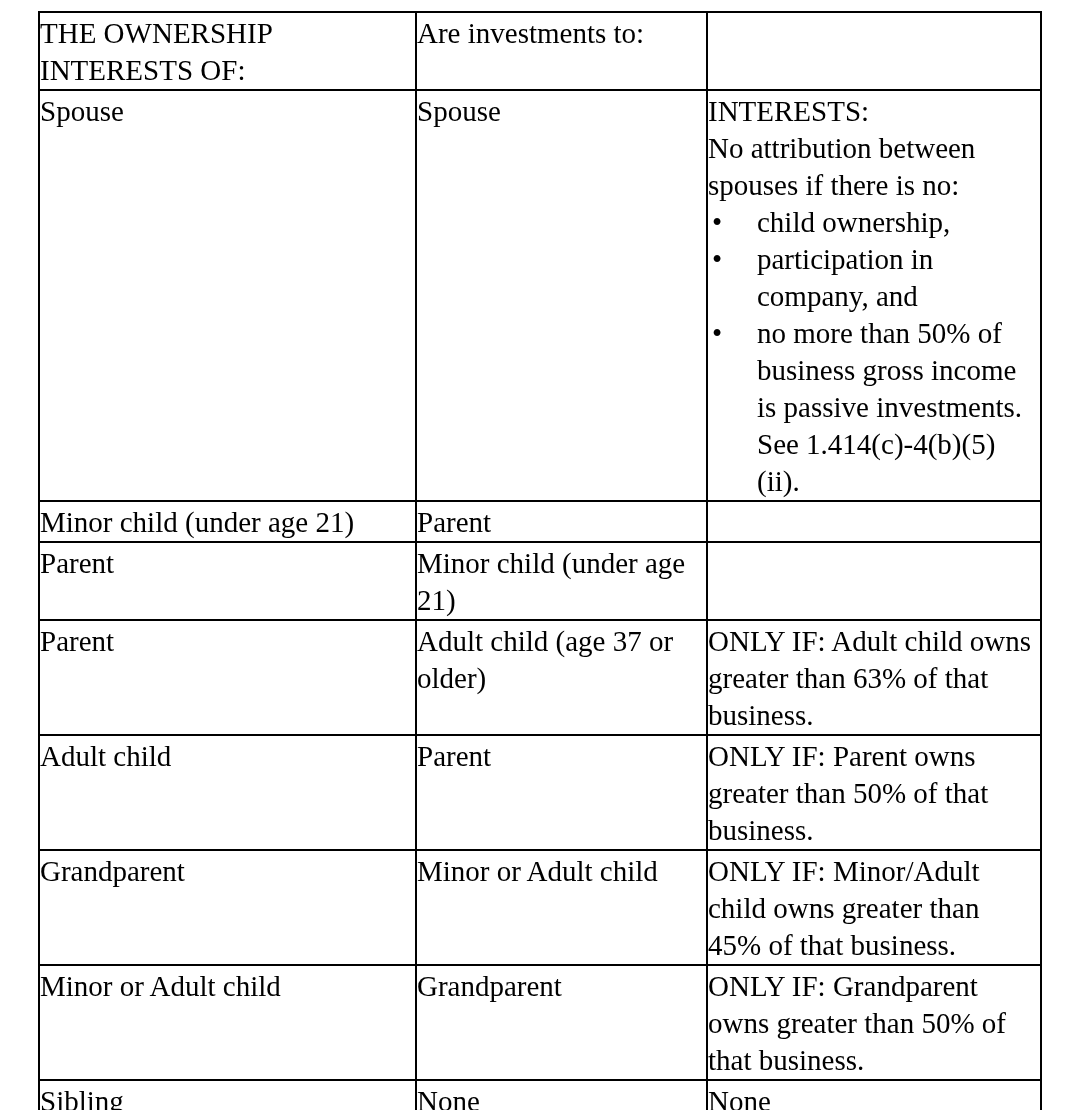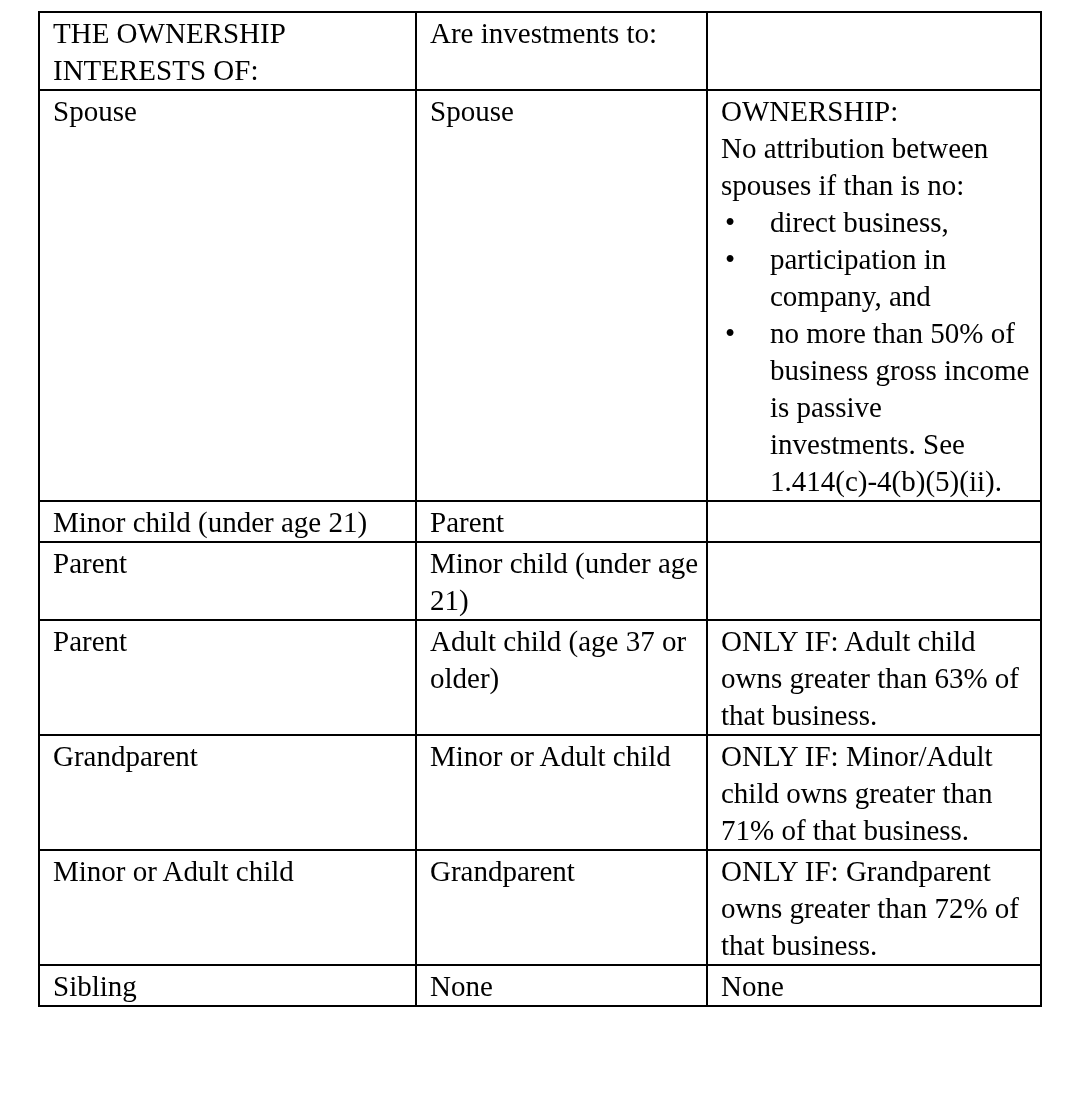--- a/index.html
+++ b/index.html
@@ -1,20 +1,20 @@
 <!DOCTYPE html>
 <html><head>
 <meta charset="utf-8">
 <style>
   html, body { margin:0; padding:0; background:#ffffff; }
   body { width:1080px; height:1110px; position:relative; overflow:hidden;
          font-family:"Liberation Serif", "DejaVu Serif", serif; color:#000; }
   table.attr { position:absolute; left:38px; top:11px; border-collapse:collapse;
                table-layout:fixed; width:1002px; }
-  table.attr td { border:2px solid #000; vertical-align:top; padding:2px 6px 0 13px;
+  table.attr td { border:2px solid #000; vertical-align:top; padding:2px 6px 0 0;
                   font-size:29px; line-height:37px; }
   col.c1 { width:377px; } col.c2 { width:291px; } col.c3 { width:334px; }
   td.c3 { padding-left:12px; }
   ul.bl { margin:0; padding:0; list-style:none; }
   ul.bl li { position:relative; padding-left:49px; }
   ul.bl li .dot { position:absolute; left:4px; top:0; }
 </style>
 </head>
 <body>
 
@@ -27,24 +27,24 @@
   <tbody>
       <tr style="height:74px">
     <td>THE OWNERSHIP INTERESTS OF:</td>
     <td>Are investments to:</td>
     <td class="c3"></td>
   </tr>
   <tr style="height:307px">
     <td>Spouse</td>
     <td>Spouse</td>
     <td class="c3">
-      <div>OWNERSHIP:</div>
-      <div>No attribution between spouses if than is no:</div>
+      <div>INTERESTS:</div>
+      <div>No attribution between spouses if there is no:</div>
       <ul class="bl">
-        <li><span class="dot">•</span><span>direct business,</span></li>
+        <li><span class="dot">•</span><span>child ownership,</span></li>
         <li><span class="dot">•</span><span>participation in company, and</span></li>
         <li><span class="dot">•</span><span>no more than 50% of business gross income is passive investments.  See 1.414(c)-4(b)(5)(ii).</span></li>
       </ul>
     </td>
   </tr>
   <tr style="height:39px">
     <td style="padding-right:2px">Minor child (under age 21)</td>
     <td>Parent</td>
     <td class="c3"></td>
   </tr>
@@ -52,28 +52,33 @@
     <td>Parent</td>
     <td>Minor child (under age 21)</td>
     <td class="c3"></td>
   </tr>
   <tr style="height:108px">
     <td>Parent</td>
     <td>Adult child (age 37 or older)</td>
     <td class="c3">ONLY IF: Adult child owns greater than 63% of that business.</td>
   </tr>
   <tr style="height:112px">
+    <td>Adult child</td>
+    <td>Parent</td>
+    <td class="c3">ONLY IF: Parent owns greater than 50% of that business.</td>
+  </tr>
+  <tr style="height:112px">
     <td>Grandparent</td>
     <td>Minor or Adult child</td>
-    <td class="c3">ONLY IF: Minor/Adult child owns greater than 71% of that business.</td>
+    <td class="c3">ONLY IF: Minor/Adult child owns greater than 45% of that business.</td>
   </tr>
   <tr style="height:112px">
     <td>Minor or Adult child</td>
     <td>Grandparent</td>
-    <td class="c3">ONLY IF: Grandparent owns greater than 72% of that business.</td>
+    <td class="c3">ONLY IF: Grandparent owns greater than 50% of that business.</td>
   </tr>
   <tr style="height:39px">
     <td>Sibling</td>
     <td>None</td>
     <td class="c3">None</td>
   </tr>
 </tbody>
   </table>
 
 </body></html>

